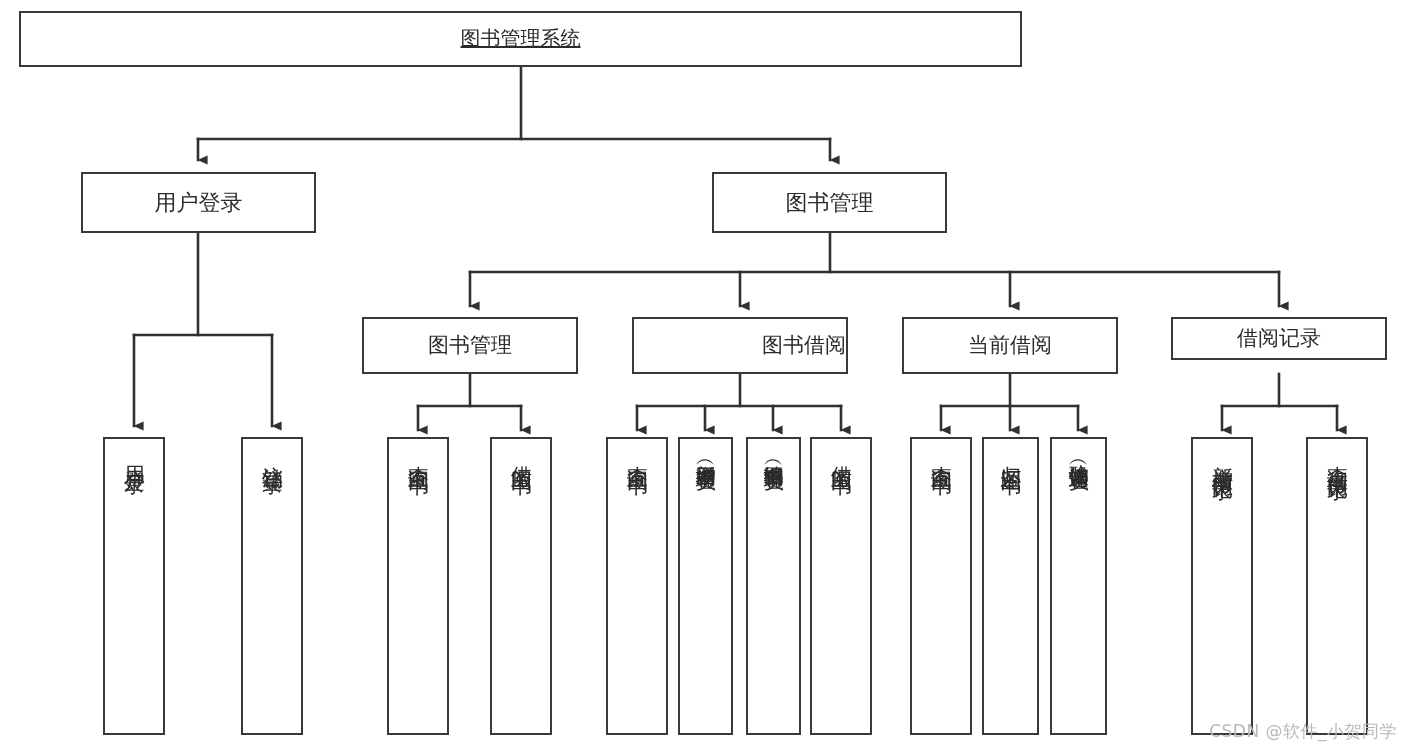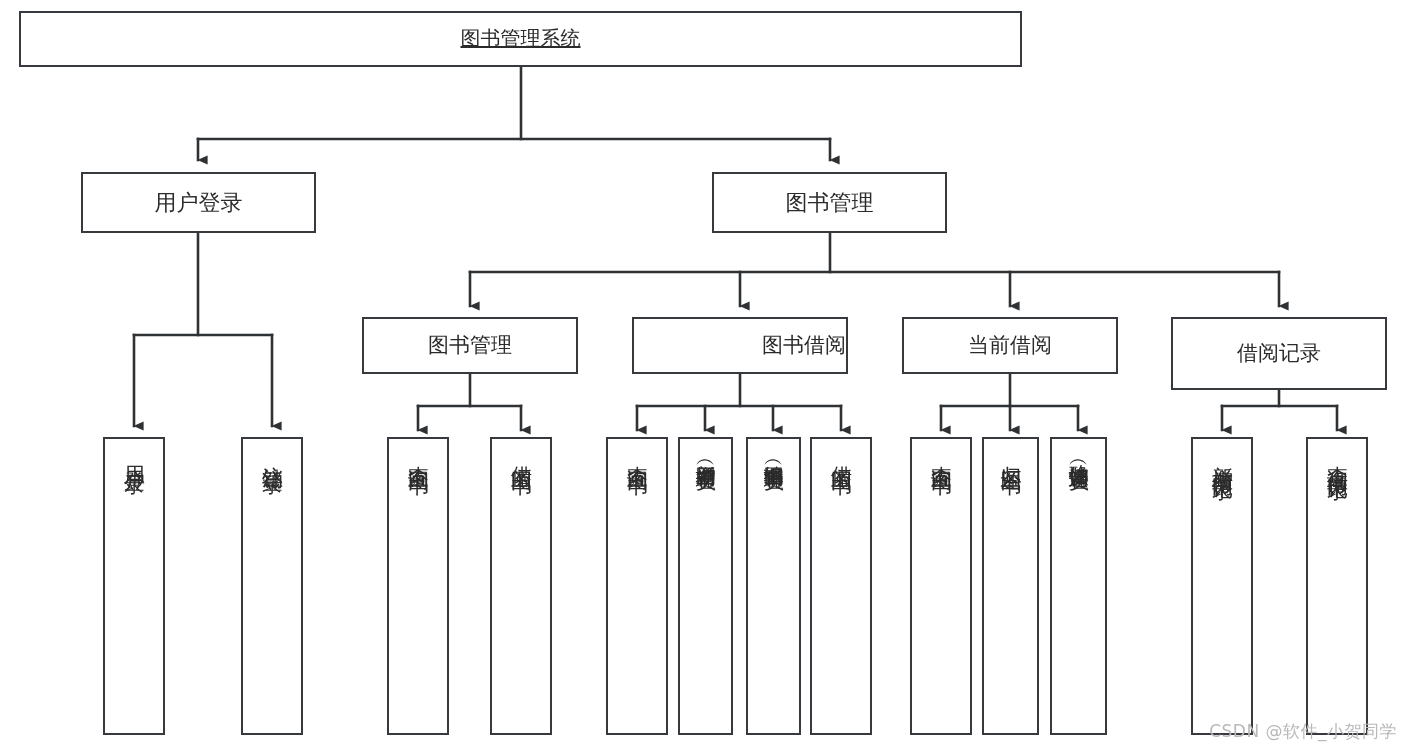--- a/index.html
+++ b/index.html
@@ -138,21 +138,21 @@
 
   <div class="node lvl3" style="left:362px; top:317px; width:216px; height:57px;">
     <span class="node-label">图书管理</span>
   </div>
   <div class="node lvl3" style="left:632px; top:317px; width:216px; height:57px;justify-content:flex-end;">
     <span class="node-label">图书借阅</span>
   </div>
   <div class="node lvl3" style="left:902px; top:317px; width:216px; height:57px;">
     <span class="node-label">当前借阅</span>
   </div>
-  <div class="node lvl3" style="left:1171px; top:317px; width:216px; height:73px;">
+  <div class="node lvl3" style="left:1171px; top:317px; width:216px; height:43px;">
     <span class="node-label">借阅记录</span>
   </div>
 
   <div class="node leaf" style="left:103px; top:437px; width:62px; height:298px;">
     <span class="node-label">用户登录</span>
   </div>
   <div class="node leaf" style="left:241px; top:437px; width:62px; height:298px;">
     <span class="node-label">注销登录</span>
   </div>
 

